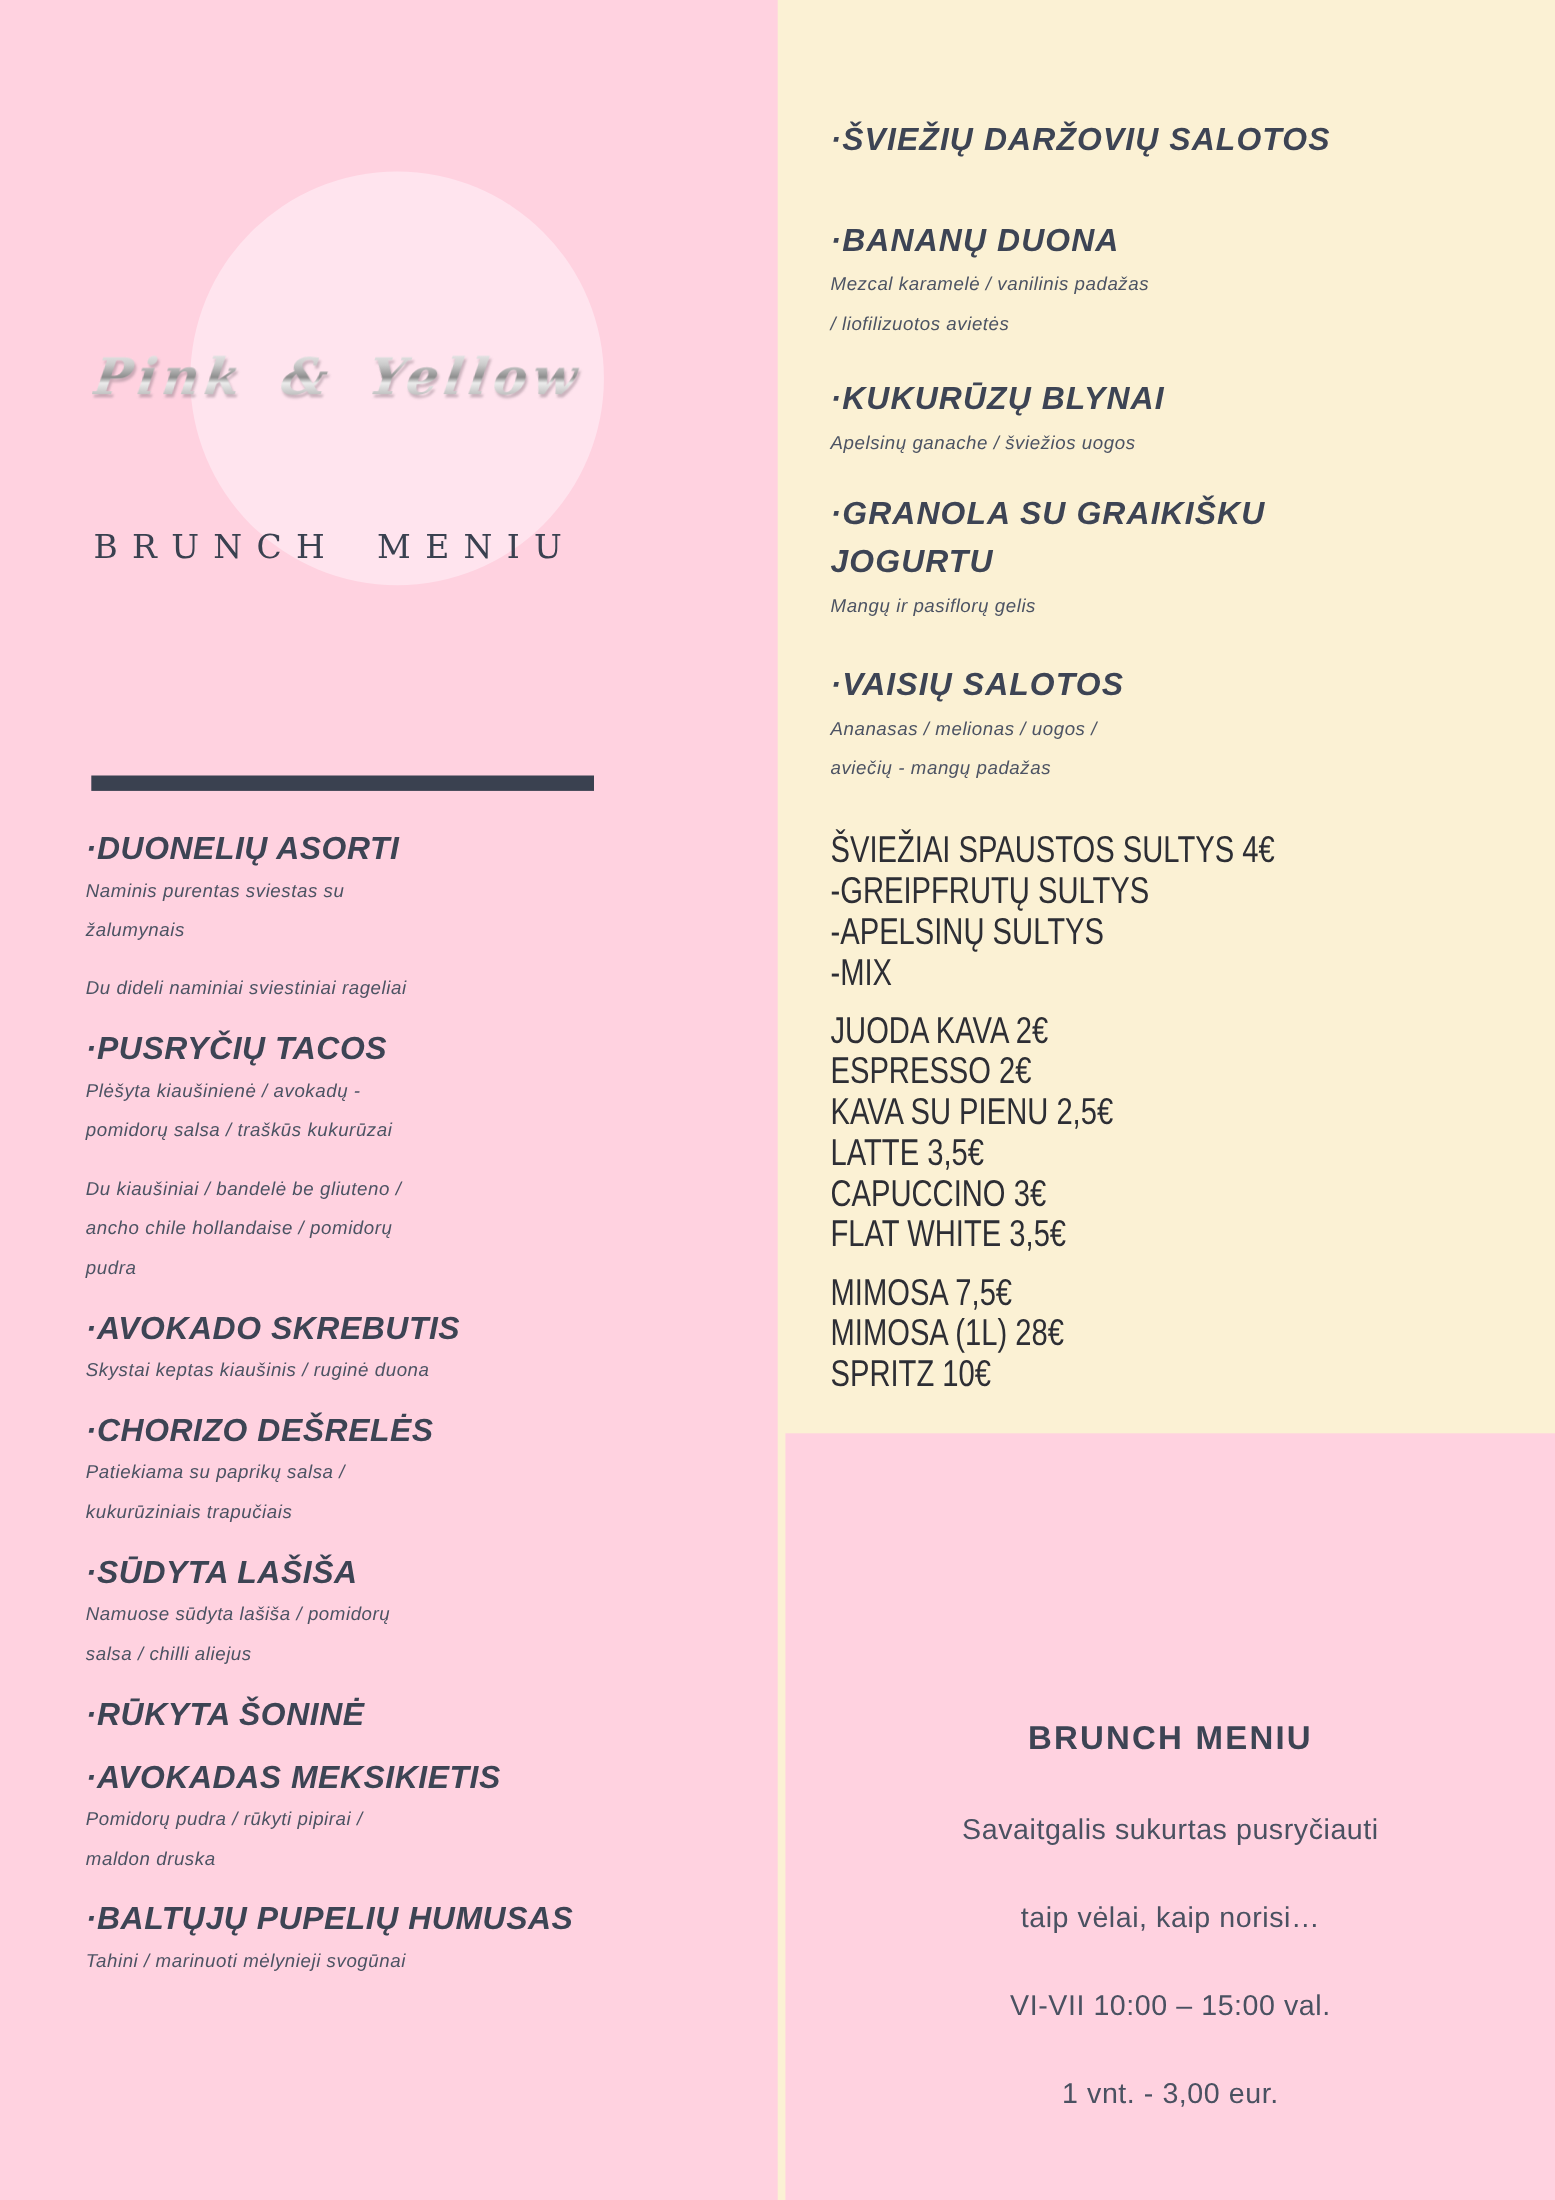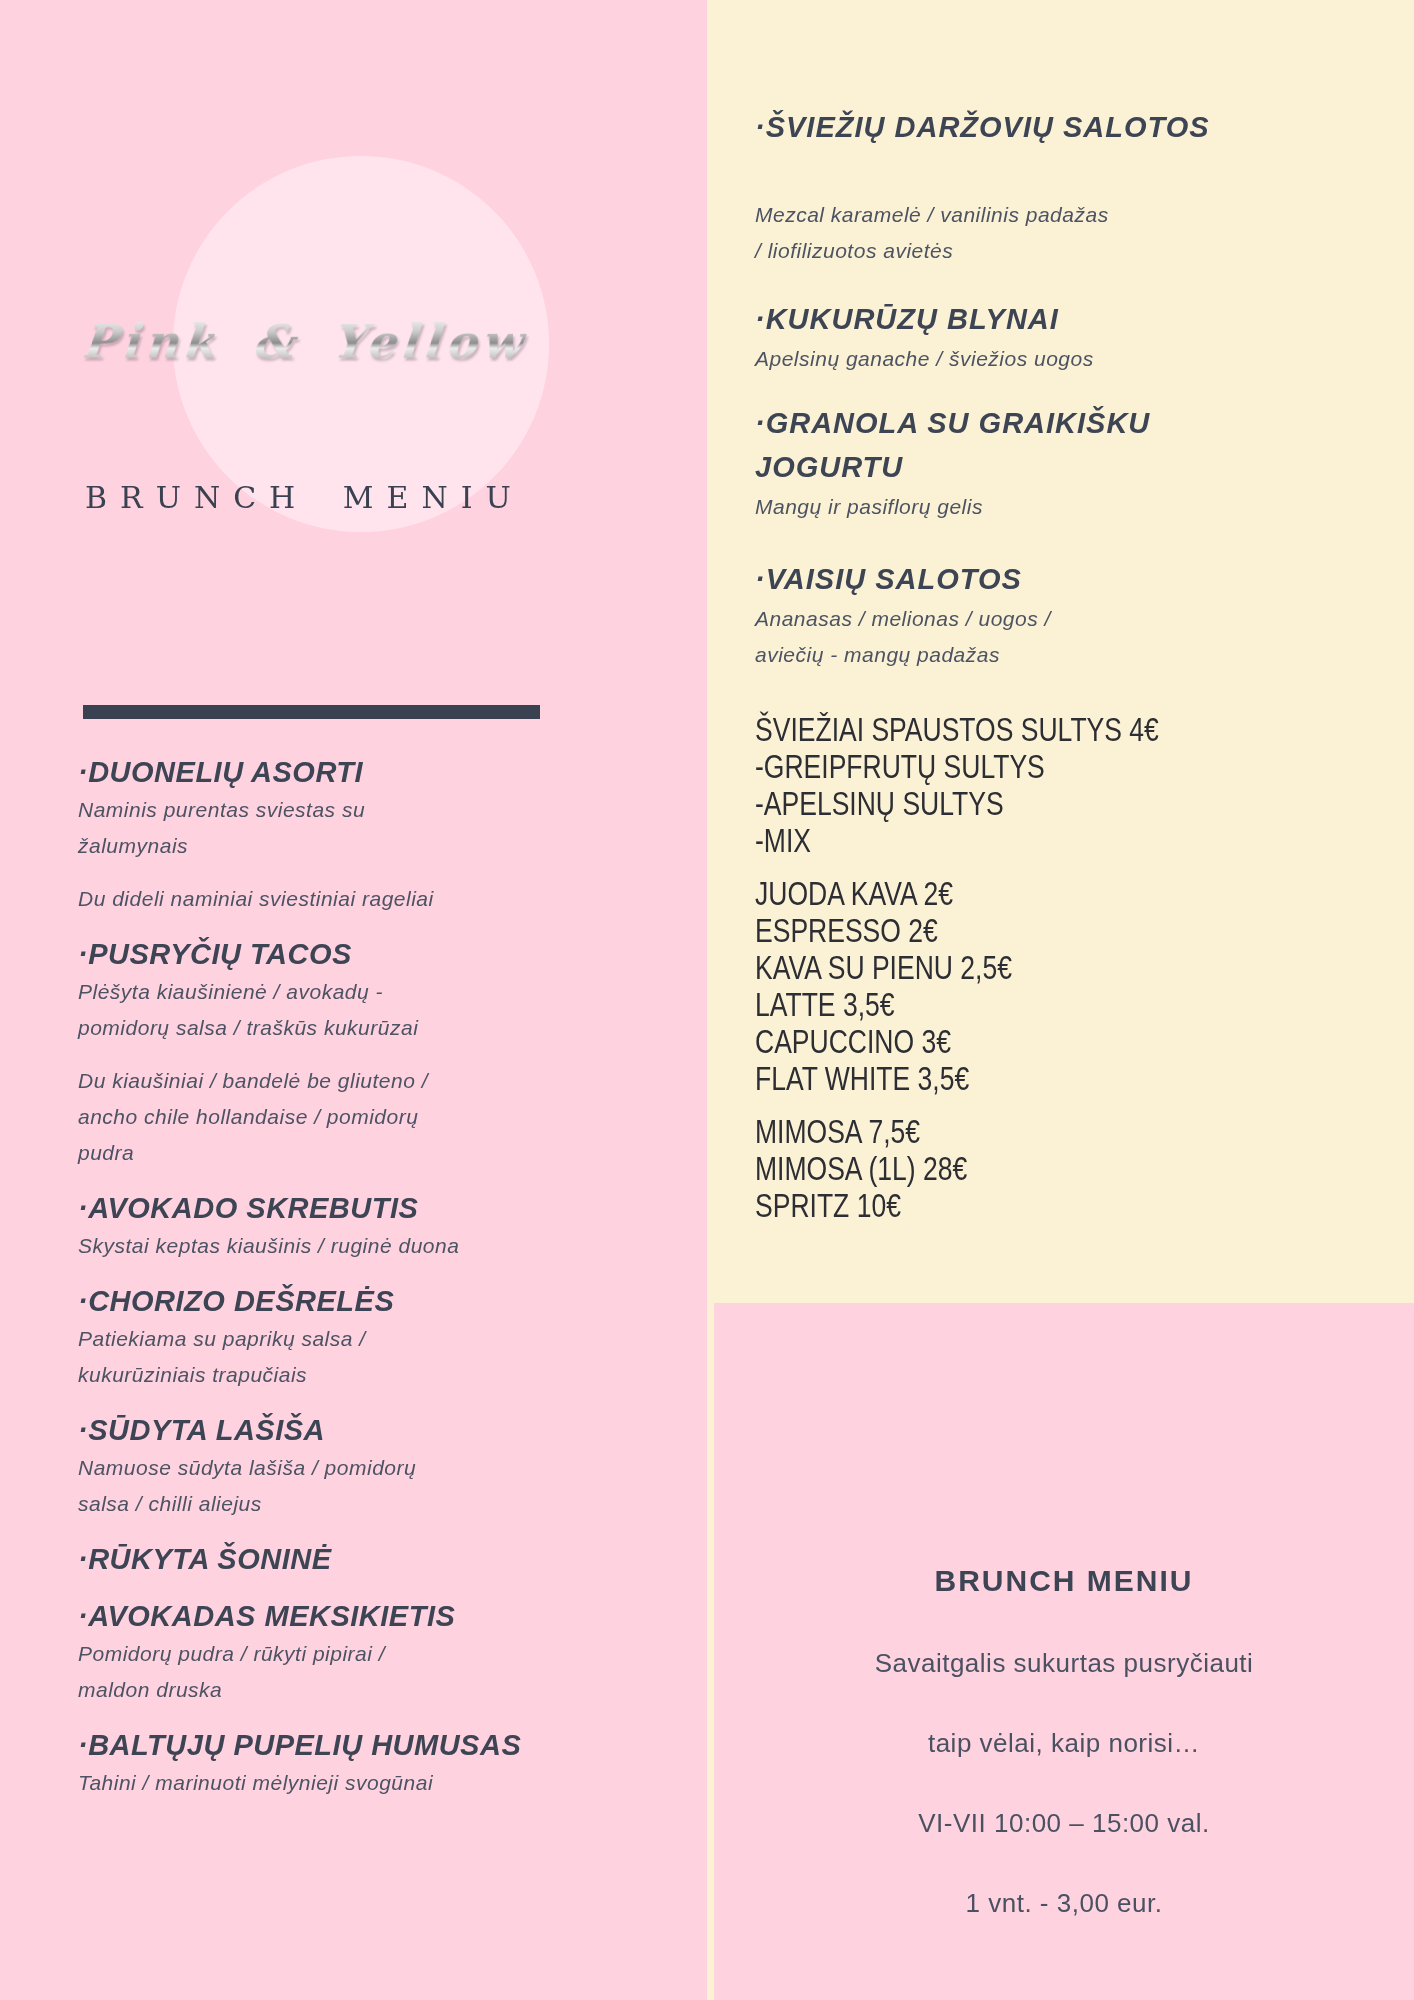--- a/index.html
+++ b/index.html
@@ -53,21 +53,21 @@
     background:#3a4150;
   }
 
   .left-items{position:absolute;left:78px;top:752px;width:620px;}
   .item{margin-bottom:17px;font-style:italic;}
   .item-name{
     font-weight:700;font-size:29px;line-height:40px;
     letter-spacing:0.5px;color:#3d4454;white-space:pre;
   }
   .item-desc{
-    font-weight:400;font-size:21px;line-height:36px;
+    font-weight:400;font-size:17px;line-height:36px;
     letter-spacing:0.5px;color:#4c5363;white-space:pre;
   }
 
   .right-items{position:absolute;left:755px;top:105px;width:650px;}
   .right-items .item-name{line-height:44px;letter-spacing:1px;}
   .right-items .item:nth-child(1){margin-bottom:48px;}
   .right-items .item:nth-child(2){margin-bottom:28px;}
   .right-items .item:nth-child(3){margin-bottom:24px;}
   .right-items .item:nth-child(4){margin-bottom:32px;}
   .right-items .item:nth-child(5){margin-bottom:38px;}
@@ -152,20 +152,21 @@
       <div class="item-name">·BALTŲJŲ PUPELIŲ HUMUSAS</div>
       <div class="item-desc">Tahini / marinuoti mėlynieji svogūnai</div>
     </div>
   </div>
 
   <div class="right-items">
     <div class="item">
       <div class="item-name">·ŠVIEŽIŲ DARŽOVIŲ SALOTOS</div>
     </div>
     <div class="item">
+      <div class="item-name">·BANANŲ DUONA</div>
       <div class="item-desc">Mezcal karamelė / vanilinis padažas
 / liofilizuotos avietės</div>
     </div>
     <div class="item">
       <div class="item-name">·KUKURŪZŲ BLYNAI</div>
       <div class="item-desc">Apelsinų ganache / šviežios uogos</div>
     </div>
     <div class="item">
       <div class="item-name">·GRANOLA SU GRAIKIŠKU
 JOGURTU</div>

